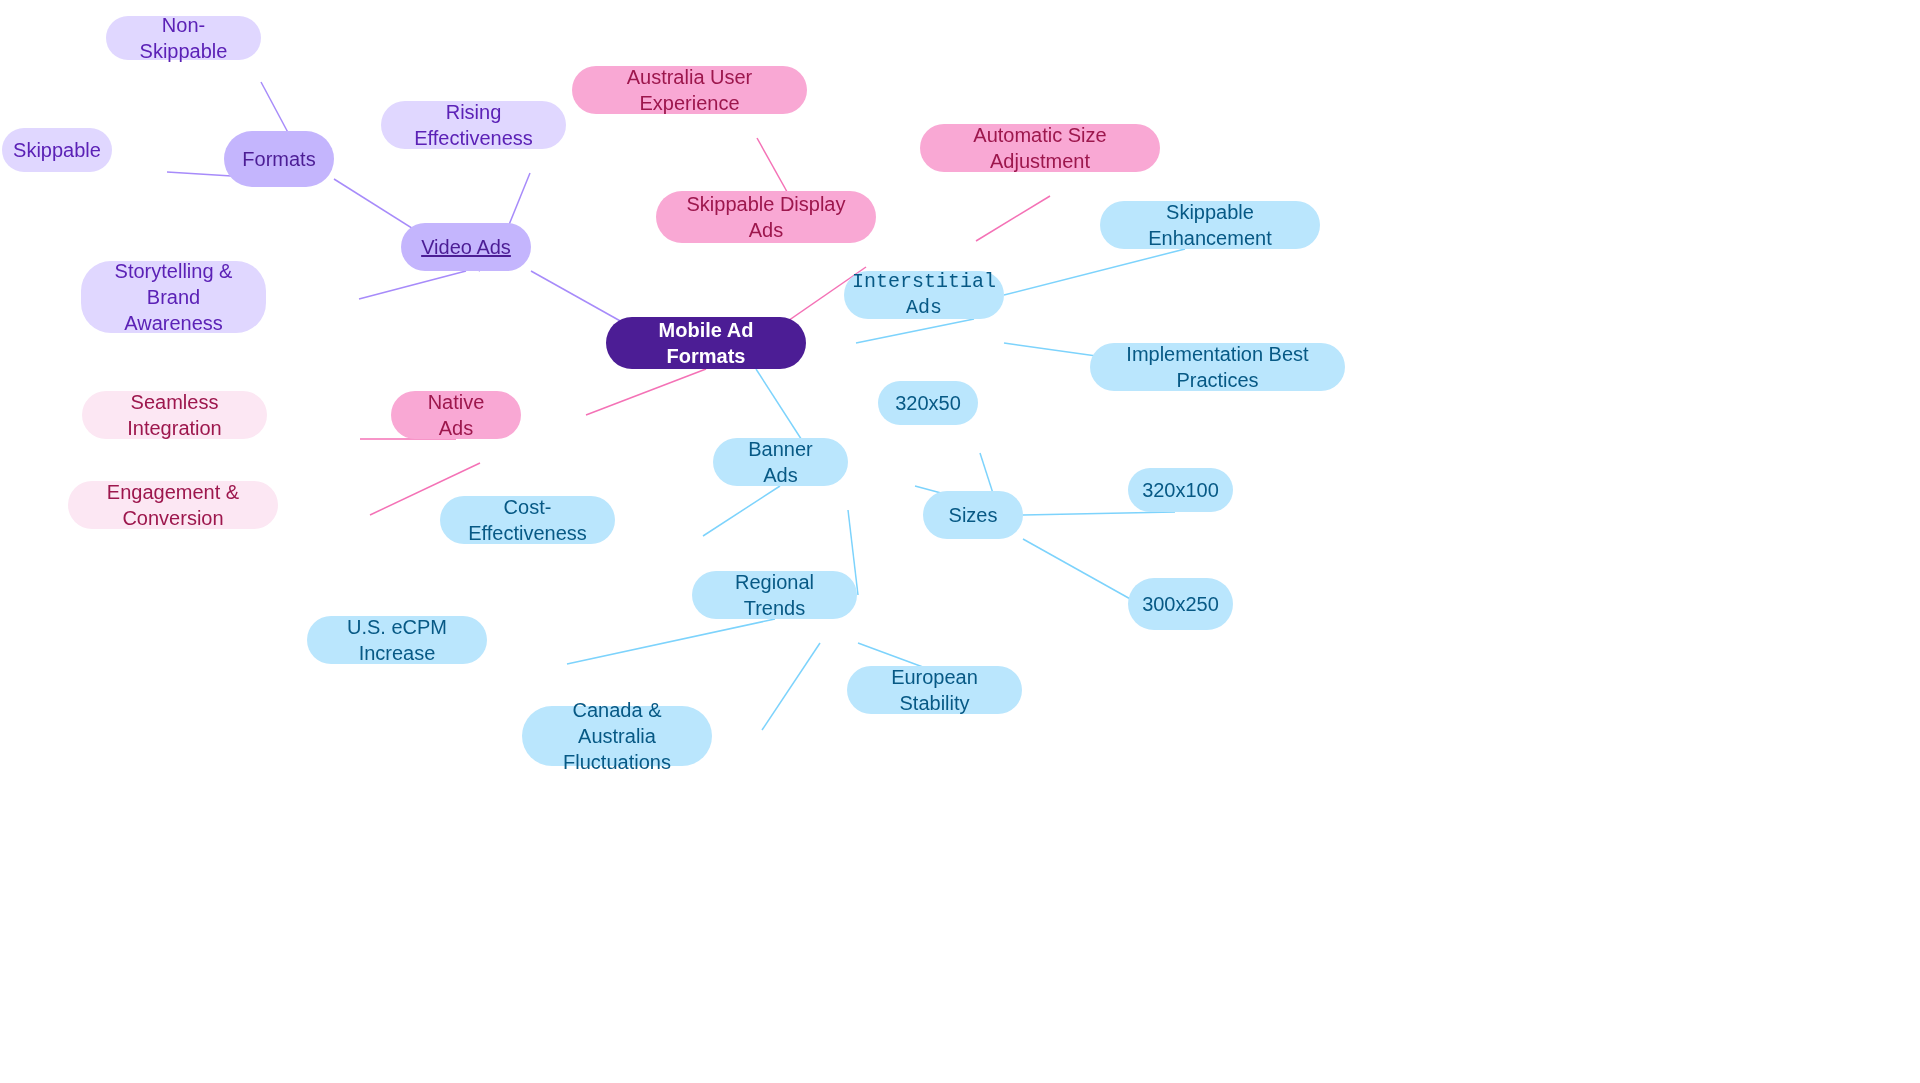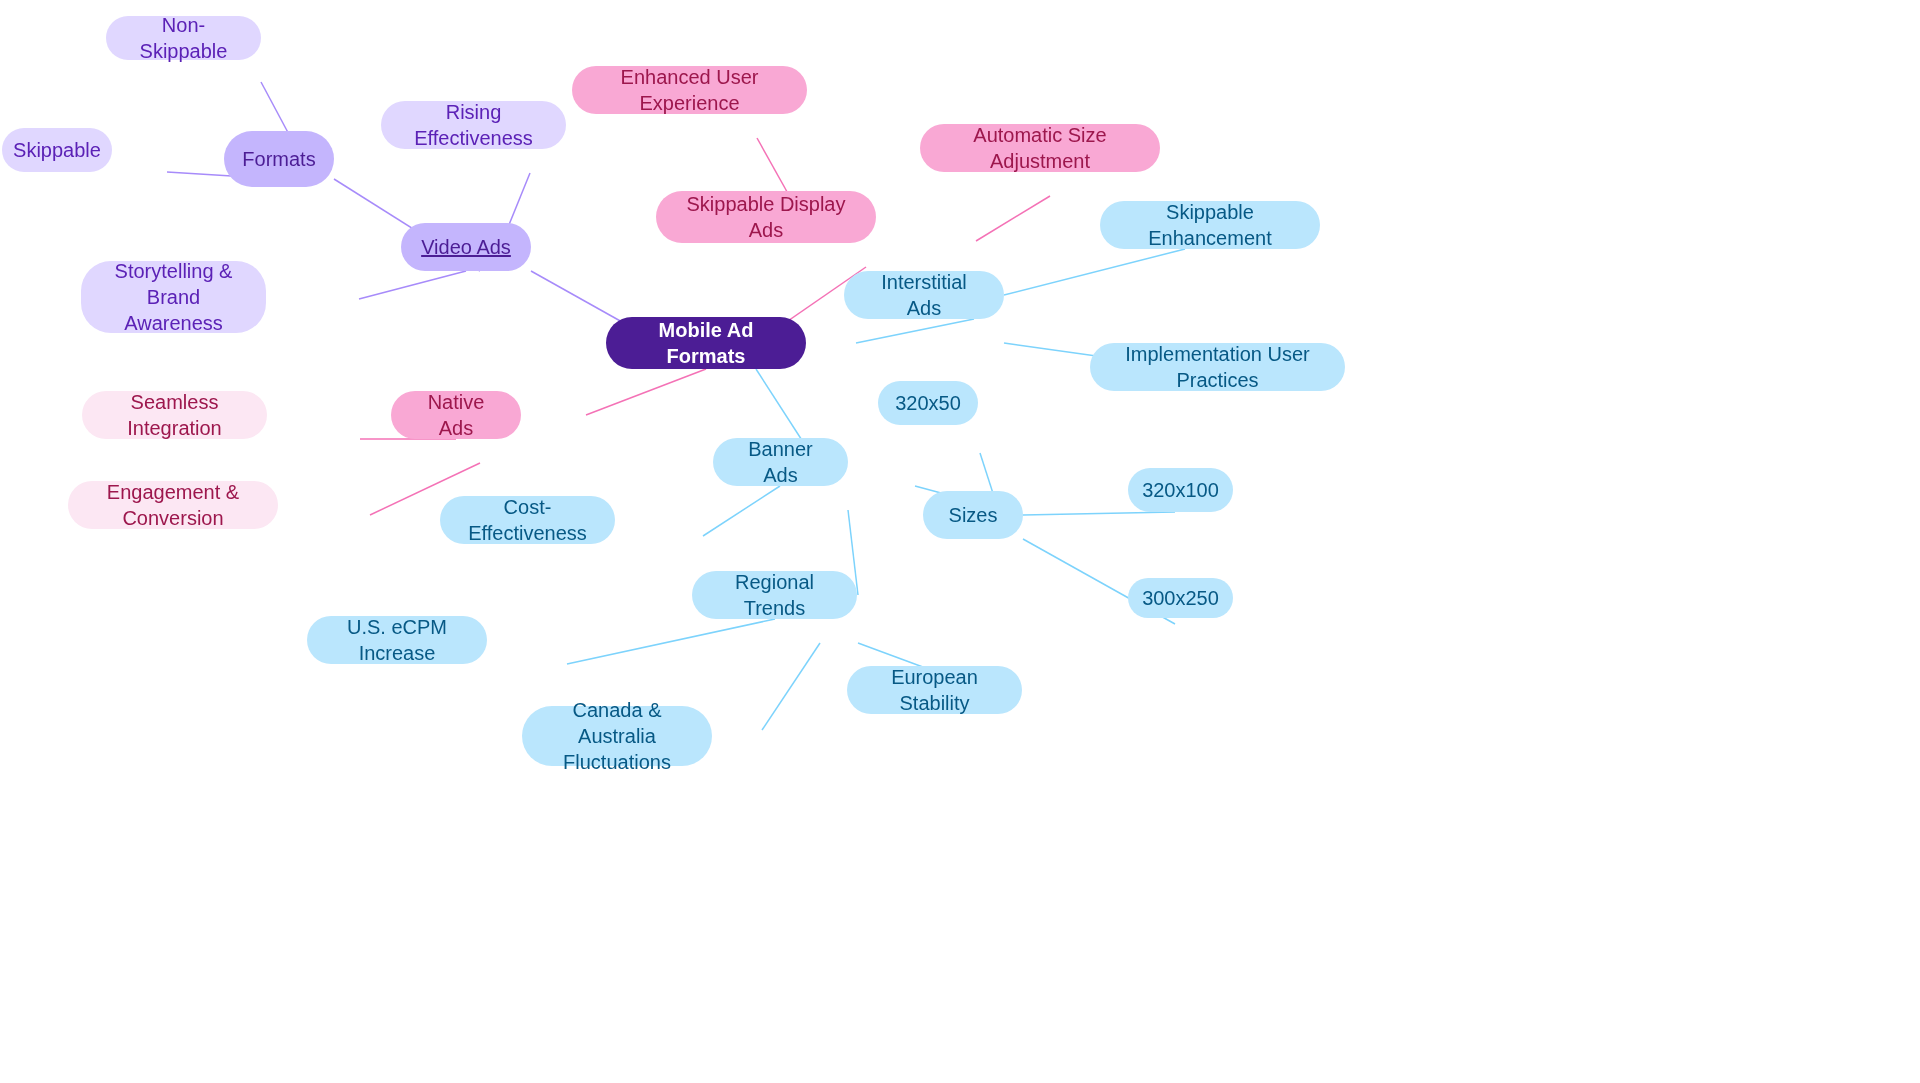--- a/index.html
+++ b/index.html
@@ -158,37 +158,37 @@
 
 <div class="node node-light-pink" style="left: 68px; top: 481px; width: 210px; height: 48px;">
   <span>Engagement &amp; Conversion</span>
 </div>
 
 <div class="node node-pink" style="left: 656px; top: 191px; width: 220px; height: 52px;">
   <span>Skippable Display Ads</span>
 </div>
 
 <div class="node node-pink" style="left: 572px; top: 66px; width: 235px; height: 48px;">
-  <span>Enhanced User Experience</span>
+  <span>Australia User Experience</span>
 </div>
 
 <div class="node node-pink" style="left: 920px; top: 124px; width: 240px; height: 48px;">
   <span>Automatic Size Adjustment</span>
 </div>
 
-<div class="node node-light-blue" style="left: 844px; top: 271px; width: 160px; height: 48px;">
+<div class="node node-light-blue" style="left: 844px; top: 271px; width: 160px; height: 48px; font-family: Liberation Mono, monospace;">
   <span>Interstitial Ads</span>
 </div>
 
 <div class="node node-light-blue" style="left: 1100px; top: 201px; width: 220px; height: 48px;">
   <span>Skippable Enhancement</span>
 </div>
 
 <div class="node node-light-blue" style="left: 1090px; top: 343px; width: 255px; height: 48px;">
-  <span>Implementation User Practices</span>
+  <span>Implementation Best Practices</span>
 </div>
 
 <div class="node node-light-blue" style="left: 713px; top: 438px; width: 135px; height: 48px;">
   <span>Banner Ads</span>
 </div>
 
 <div class="node node-light-blue" style="left: 440px; top: 496px; width: 175px; height: 48px;">
   <span>Cost-Effectiveness</span>
 </div>
 
@@ -197,21 +197,21 @@
 </div>
 
 <div class="node node-light-blue" style="left: 878px; top: 381px; width: 100px; height: 44px;">
   <span>320x50</span>
 </div>
 
 <div class="node node-light-blue" style="left: 1128px; top: 468px; width: 105px; height: 44px;">
   <span>320x100</span>
 </div>
 
-<div class="node node-light-blue" style="left: 1128px; top: 578px; width: 105px; height: 40px;">
+<div class="node node-light-blue" style="left: 1128px; top: 578px; width: 105px; height: 52px;">
   <span>300x250</span>
 </div>
 
 <div class="node node-light-blue" style="left: 692px; top: 571px; width: 165px; height: 48px;">
   <span>Regional Trends</span>
 </div>
 
 <div class="node node-light-blue" style="left: 307px; top: 616px; width: 180px; height: 48px;">
   <span>U.S. eCPM Increase</span>
 </div>

